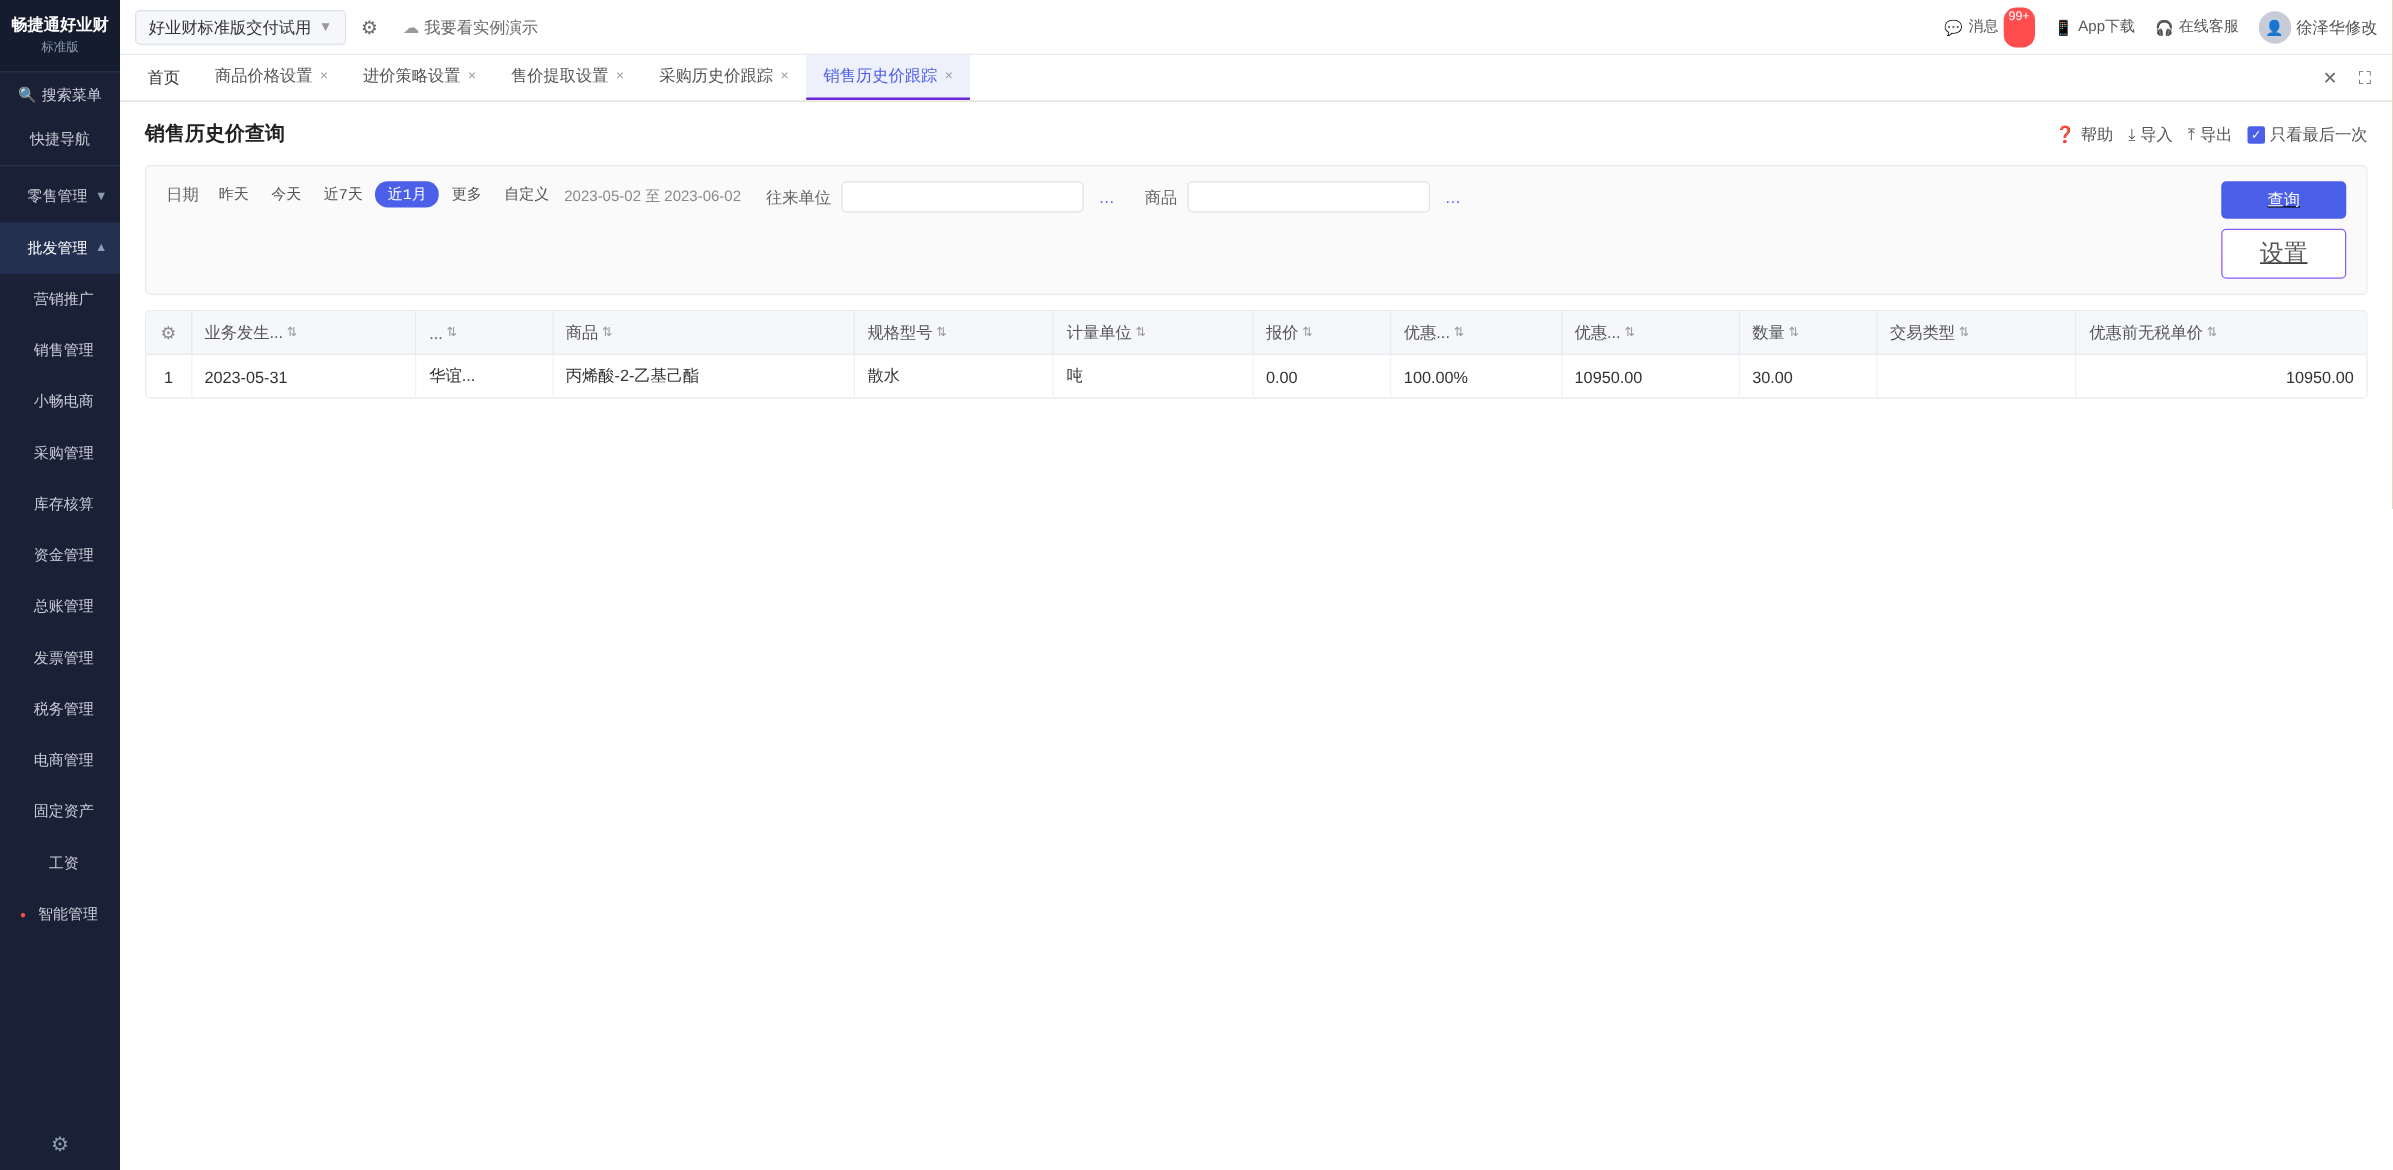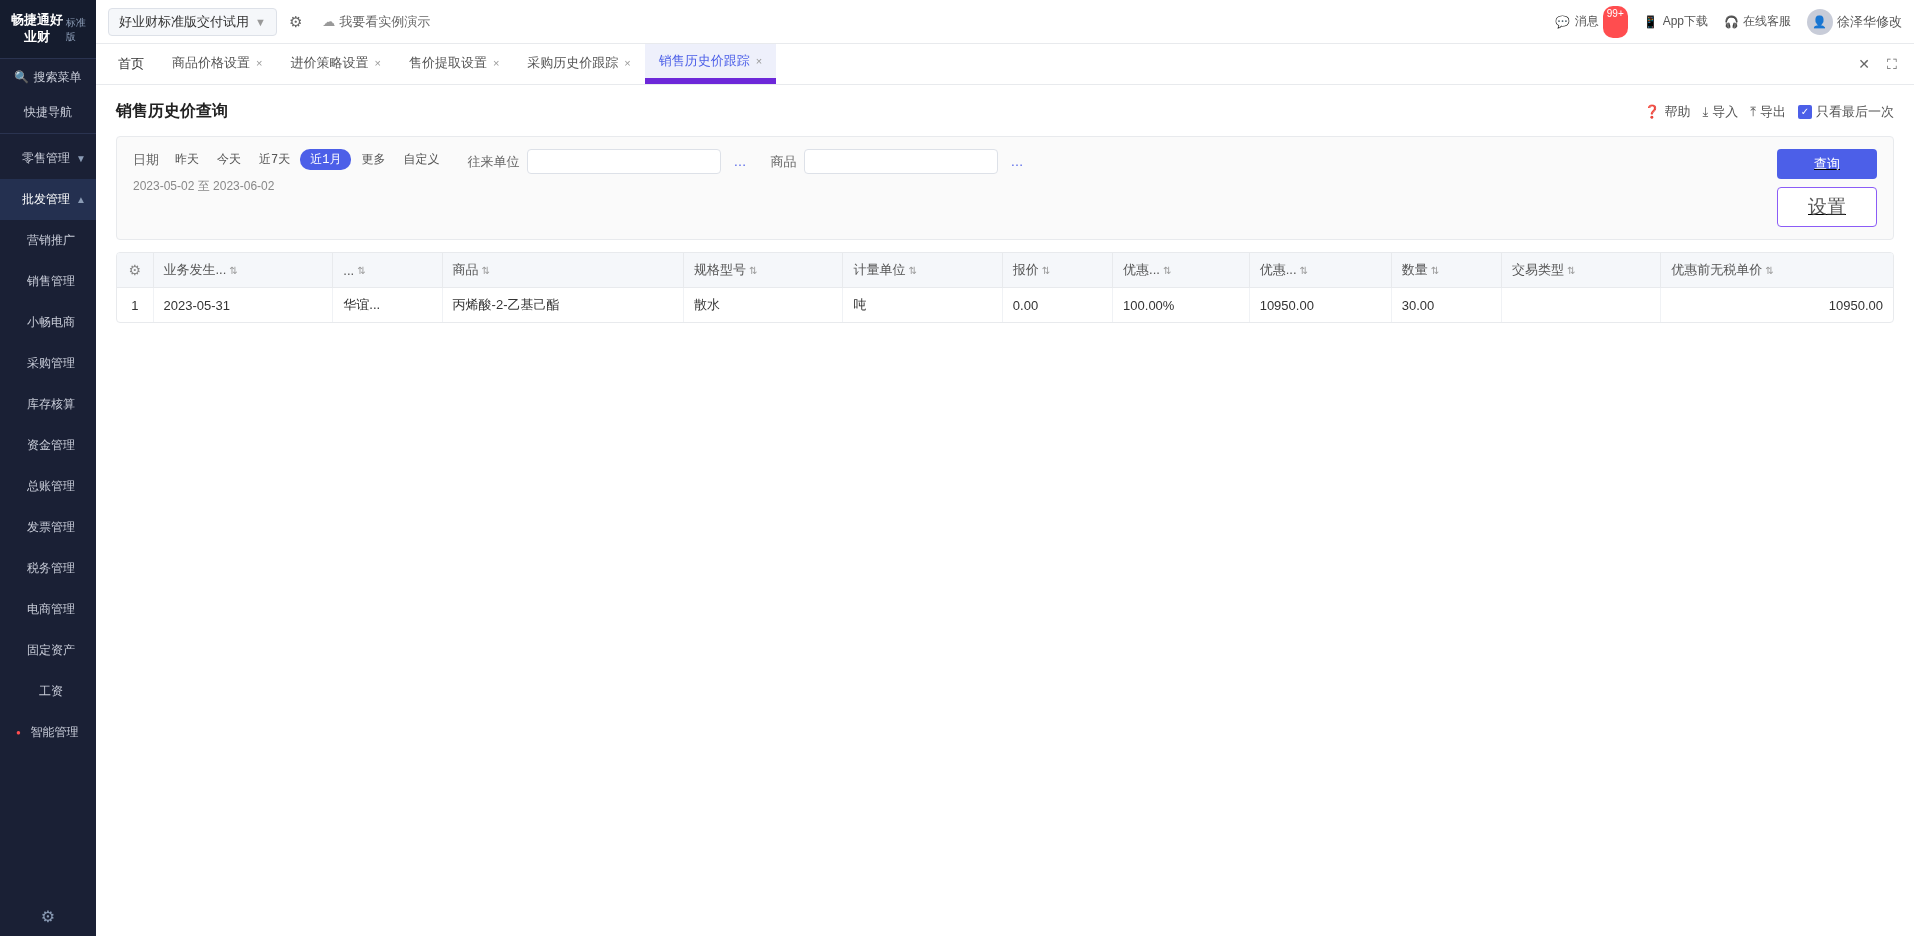--- a/index.html
+++ b/index.html
@@ -1,20 +1,20 @@
 <!DOCTYPE html>
 <html><head>
   <meta charset="utf-8">
   <style>
     * { box-sizing: border-box; margin: 0; padding: 0; }
     body { font-family: 'Microsoft YaHei', '微软雅黑', sans-serif; font-size: 13px; background: #f0f2f5; display: flex; height: 936px; overflow: hidden; }
 
     
     .sidebar { width: 96px; background: #1a2035; color: #c8ccd8; display: flex; flex-direction: column; height: 100%; flex-shrink: 0; }
-    .sidebar-logo { padding: 12px 8px; background: #151c2e; display: flex; flex-direction: row; align-items: center; border-bottom: 1px solid #2a3350; }
+    .sidebar-logo { padding: 12px 8px; background: #151c2e; display: flex; flex-direction: column; align-items: center; border-bottom: 1px solid #2a3350; }
     .sidebar-logo-text { font-size: 13px; color: #fff; font-weight: bold; text-align: center; line-height: 1.3; }
     .sidebar-logo-sub { font-size: 10px; color: #8a9bb5; margin-top: 2px; }
     .sidebar-search { padding: 10px 12px; color: #c8ccd8; cursor: pointer; text-align: center; font-size: 12px; display: flex; align-items: center; justify-content: center; gap: 4px; }
     .sidebar-nav { padding: 8px 12px; color: #c8ccd8; cursor: pointer; text-align: center; font-size: 12px; display: flex; align-items: center; justify-content: center; }
     .sidebar-item { padding: 12px 6px; color: #c8ccd8; cursor: pointer; text-align: center; font-size: 12px; display: flex; align-items: center; justify-content: space-between; padding-left: 16px; padding-right: 10px; }
     .sidebar-item-label { flex: 1; text-align: center; }
     .sidebar-arrow { font-size: 10px; color: #8a9bb5; }
     .sidebar-bottom { margin-top: auto; padding: 10px; display: flex; justify-content: center; }
     .sidebar-gear { color: #8a9bb5; font-size: 16px; cursor: pointer; }
     .sidebar-divider { height: 1px; background: #2a3350; margin: 4px 0; }
@@ -31,21 +31,21 @@
     .topbar-demo-icon { color: #999; }
     .topbar-right { margin-left: auto; display: flex; align-items: center; gap: 16px; }
     .topbar-right-item { display: flex; align-items: center; gap: 4px; color: #555; font-size: 12px; cursor: pointer; position: relative; }
     .badge { background: #ff4d4f; color: #fff; border-radius: 10px; font-size: 10px; padding: 0 4px; min-width: 18px; text-align: center; line-height: 16px; height: 32px; }
     .topbar-user { display: flex; align-items: center; gap: 4px; color: #555; font-size: 13px; cursor: pointer; }
     .user-avatar { width: 26px; height: 26px; border-radius: 50%; background: #c8ccd8; display: flex; align-items: center; justify-content: center; color: #666; font-size: 12px; }
 
     
     .tabbar { background: #fff; display: flex; align-items: center; border-bottom: 1px solid #e8eaed; padding: 0 0 0 8px; min-height: 36px; position: relative; }
     .tab { padding: 8px 14px; font-size: 13px; color: #555; cursor: pointer; display: flex; align-items: center; gap: 6px; border-bottom: 2px solid transparent; white-space: nowrap; }
-    .tab.active { color: #4c5fe8; border-bottom: 6px solid #6d28d9; background: #eef0fb; }
+    .tab.active { color: #4c5fe8; border-bottom: 2px solid #6d28d9; background: #eef0fb; }
     .tab-close { color: #999; font-size: 11px; cursor: pointer; }
     .tab-home { color: #333; font-weight: 500; border-bottom: none; }
     .tabbar-actions { margin-left: auto; display: flex; align-items: center; padding-right: 8px; }
     .tabbar-btn { width: 28px; height: 28px; display: flex; align-items: center; justify-content: center; cursor: pointer; color: #666; font-size: 14px; }
 
     
     .content { flex: 1; background: #fff; margin: 0; overflow: auto; }
     .content-inner { padding: 16px 20px; }
 
     
@@ -234,21 +234,21 @@
             <span>导出</span>
           </div>
           <label class="checkbox-label">
             <div class="checkbox-blue">✓</div>
             <span>只看最后一次</span>
           </label>
         </div>
       </div>
 
       <div class="filter-bar">
-        <div style="display:flex; flex-direction:column; gap:4px;">
+        <div style="display:flex; flex-direction:row; gap:4px;">
           <div class="filter-group">
             <span class="filter-label">日期</span>
             <div class="filter-date-btns">
               <span class="date-btn">昨天</span>
               <span class="date-btn">今天</span>
               <span class="date-btn">近7天</span>
               <span class="date-btn active">近1月</span>
               <span class="date-btn">更多</span>
               <span class="date-btn">自定义</span>
             </div>

